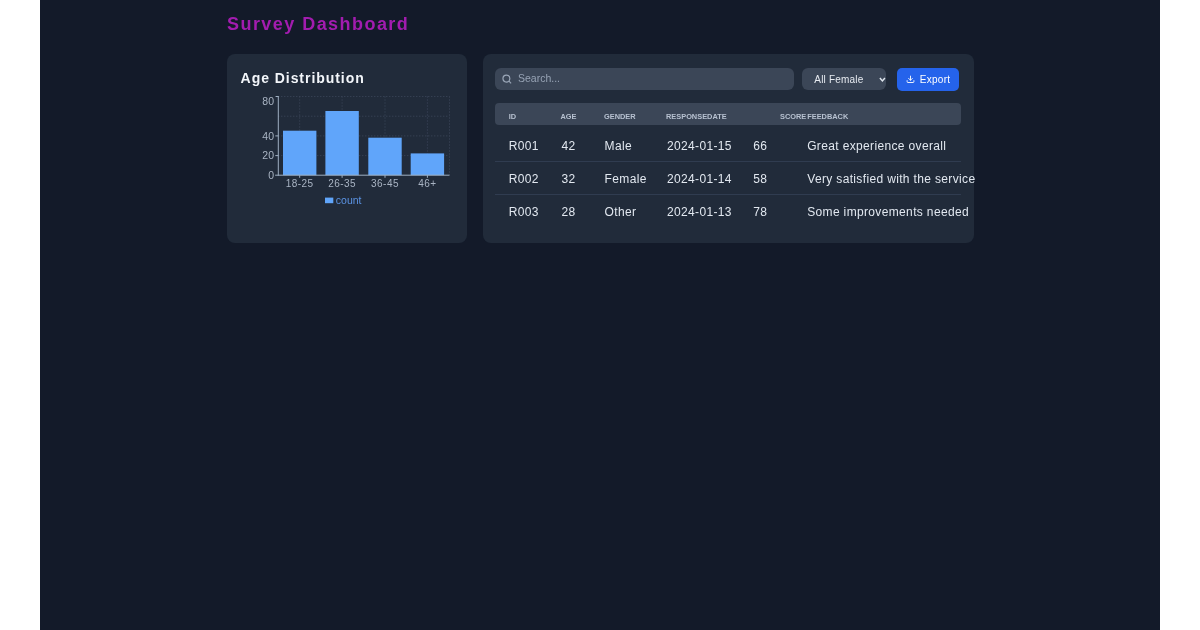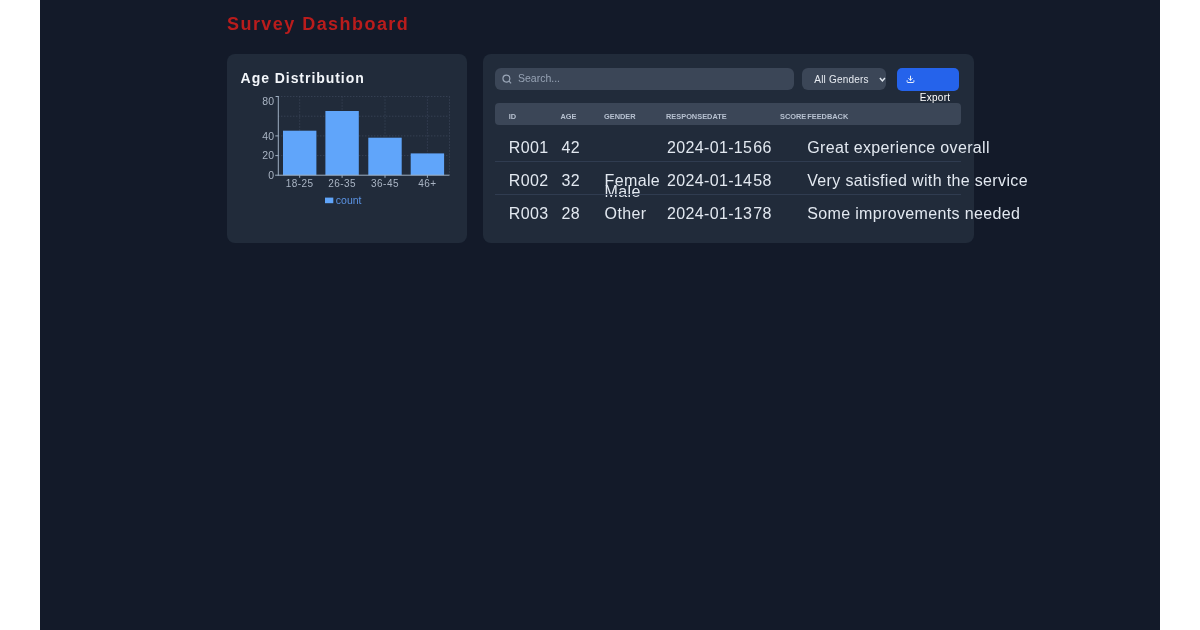--- a/index.html
+++ b/index.html
@@ -2,41 +2,41 @@
 <html><head>
 <meta charset="utf-8">
 <style>
   * { margin:0; padding:0; box-sizing:border-box; }
   html,body { width:1200px; height:630px; background:#ffffff; overflow:hidden;
     font-family:"Liberation Sans", sans-serif; }
   .panel { position:absolute; left:40px; top:0; width:1120px; height:630px;
     background:#131a29; }
   .abs { position:absolute; }
   .title { left:227px; top:15px; font-size:18px; font-weight:bold;
-    color:#b91c1c; letter-spacing:1.45px; line-height:1; }
+    color:#a21caf; letter-spacing:1.45px; line-height:1; }
   .card { position:absolute; top:54px; height:189px; background:#212b3a;
     border-radius:8px; }
   .card1 { left:227px; width:240px; }
   .card2 { left:483px; width:491px; }
   .cardhead { left:240.6px; top:70.9px; font-size:14px; font-weight:bold;
     color:#f3f6fa; letter-spacing:0.95px; line-height:1; }
   .search { left:494.6px; top:67.8px; width:299px; height:22.2px; background:#3b4657;
     border-radius:6px; }
   .searchtxt { left:518px; top:73.4px; font-size:10.5px; color:#97a3b5; line-height:1; }
   .dropdown { left:802.2px; top:67.8px; width:84.3px; height:22.2px; background:#3b4657;
     border-radius:6px; }
   .droptxt { left:814.3px; top:75.2px; font-size:10px; letter-spacing:0.2px; color:#e7ebf1; line-height:1; }
   .export { left:896.8px; top:68.1px; width:61.8px; height:22.6px; background:#2563eb;
     border-radius:5px; }
-  .exptxt { left:919.7px; top:74.8px; font-size:10px; letter-spacing:0.3px; color:#ffffff; line-height:1;margin-top:18px; }
+  .exptxt { left:919.7px; top:74.8px; font-size:10px; letter-spacing:0.3px; color:#ffffff; line-height:1; }
   .thead { left:494.6px; top:103.2px; width:466.6px; height:21.7px; background:#3b4657;
     border-radius:4px; }
   .th { top:112.8px; font-size:7.4px; font-weight:bold; color:#b7c1d0;
     letter-spacing:0px; line-height:1; }
-  .td { font-size:16px; letter-spacing:0.35px; color:#e2e8f0; line-height:1; }
+  .td { font-size:12px; letter-spacing:0.35px; color:#e2e8f0; line-height:1; }
   .sep { position:absolute; height:1px; background:#303c50; left:494.6px; width:466px; }
 </style>
 </head>
 <body>
 <div class="panel"></div>
 <div class="abs title">Survey Dashboard</div>
 
 <div class="card card1"></div>
 <div class="card card2"></div>
 <div class="abs cardhead">Age Distribution</div>
@@ -93,21 +93,21 @@
 </svg>
 
 <div class="abs search"></div>
 <svg class="abs" style="left:501.5px; top:74px;" width="11" height="11" viewBox="0 0 11 11">
   <circle cx="4.4" cy="4.6" r="3.45" stroke="#9aa6b7" stroke-width="1.2" fill="none"></circle>
   <line x1="7" y1="7.2" x2="9.1" y2="9.3" stroke="#9aa6b7" stroke-width="1.2"></line>
 </svg>
 <div class="abs searchtxt">Search...</div>
 
 <div class="abs dropdown"></div>
-<div class="abs droptxt">All Genders</div>
+<div class="abs droptxt">All Female</div>
 <svg class="abs" style="left:878.6px; top:76.6px;" width="7" height="6" viewBox="0 0 7 6">
   <polyline points="0.9,1.1 3.4,3.9 5.9,1.1" stroke="#dfe6ee" stroke-width="1.5" fill="none"></polyline>
 </svg>
 
 <div class="abs export"></div>
 <svg class="abs" style="left:906px; top:74.7px;" width="9" height="9" viewBox="0 0 24 24" stroke="#ffffff" stroke-width="2.4" fill="none" stroke-linecap="round" stroke-linejoin="round">
   <path d="M21 15v3a2 2 0 0 1-2 2H5a2 2 0 0 1-2-2v-3"></path>
   <polyline points="7 9 12 14 17 9"></polyline>
   <line x1="12" y1="14" x2="12" y2="3"></line>
 </svg>
@@ -116,21 +116,21 @@
 <div class="abs thead"></div>
 <div class="abs th" style="left:508.8px;">ID</div>
 <div class="abs th" style="left:560.5px;">AGE</div>
 <div class="abs th" style="left:604px;">GENDER</div>
 <div class="abs th" style="left:666px;">RESPONSEDATE</div>
 <div class="abs th" style="left:780px;">SCORE</div>
 <div class="abs th" style="left:807.2px;">FEEDBACK</div>
 
 <div class="abs td" style="left:508.8px;   top:140px;">R001</div>
 <div class="abs td" style="left:561.4px;   top:140px;">42</div>
-<div class="abs td" style="left:604.6px;   top:140px;margin-top:44px;">Male</div>
+<div class="abs td" style="left:604.6px;   top:140px;">Male</div>
 <div class="abs td" style="left:667px;   top:140px;">2024-01-15</div>
 <div class="abs td" style="left:753.2px;   top:140px;">66</div>
 <div class="abs td" style="left:807.2px;   top:140px;">Great experience overall</div>
 
 <div class="abs sep" style="top:160.9px;"></div>
 
 <div class="abs td" style="left:508.8px;   top:172.8px;">R002</div>
 <div class="abs td" style="left:561.4px;   top:172.8px;">32</div>
 <div class="abs td" style="left:604.6px;   top:172.8px;">Female</div>
 <div class="abs td" style="left:667px;   top:172.8px;">2024-01-14</div>

